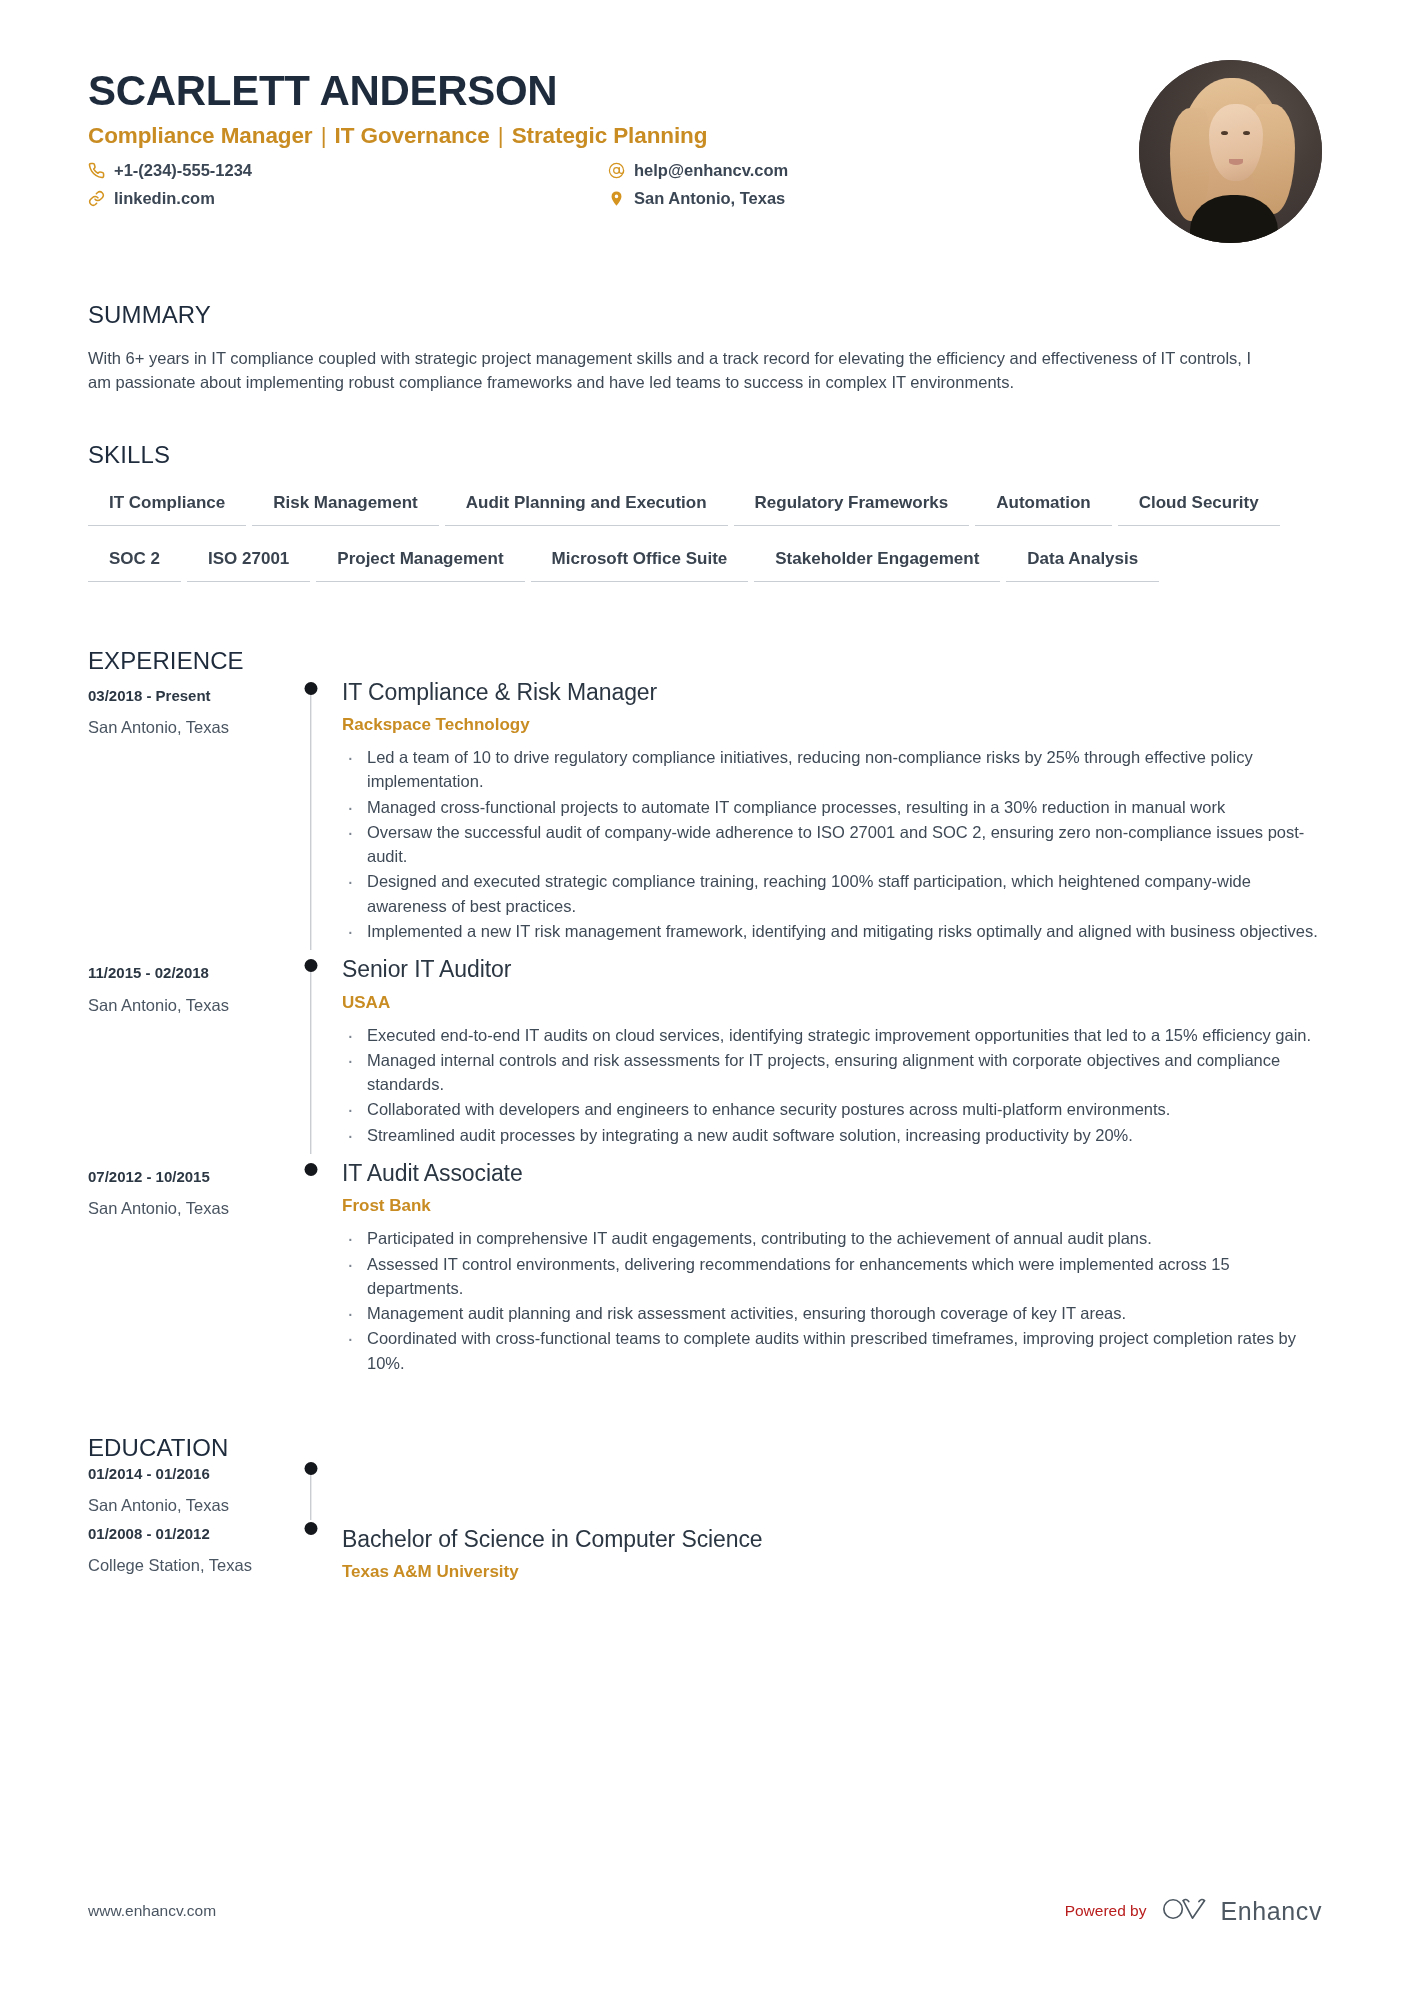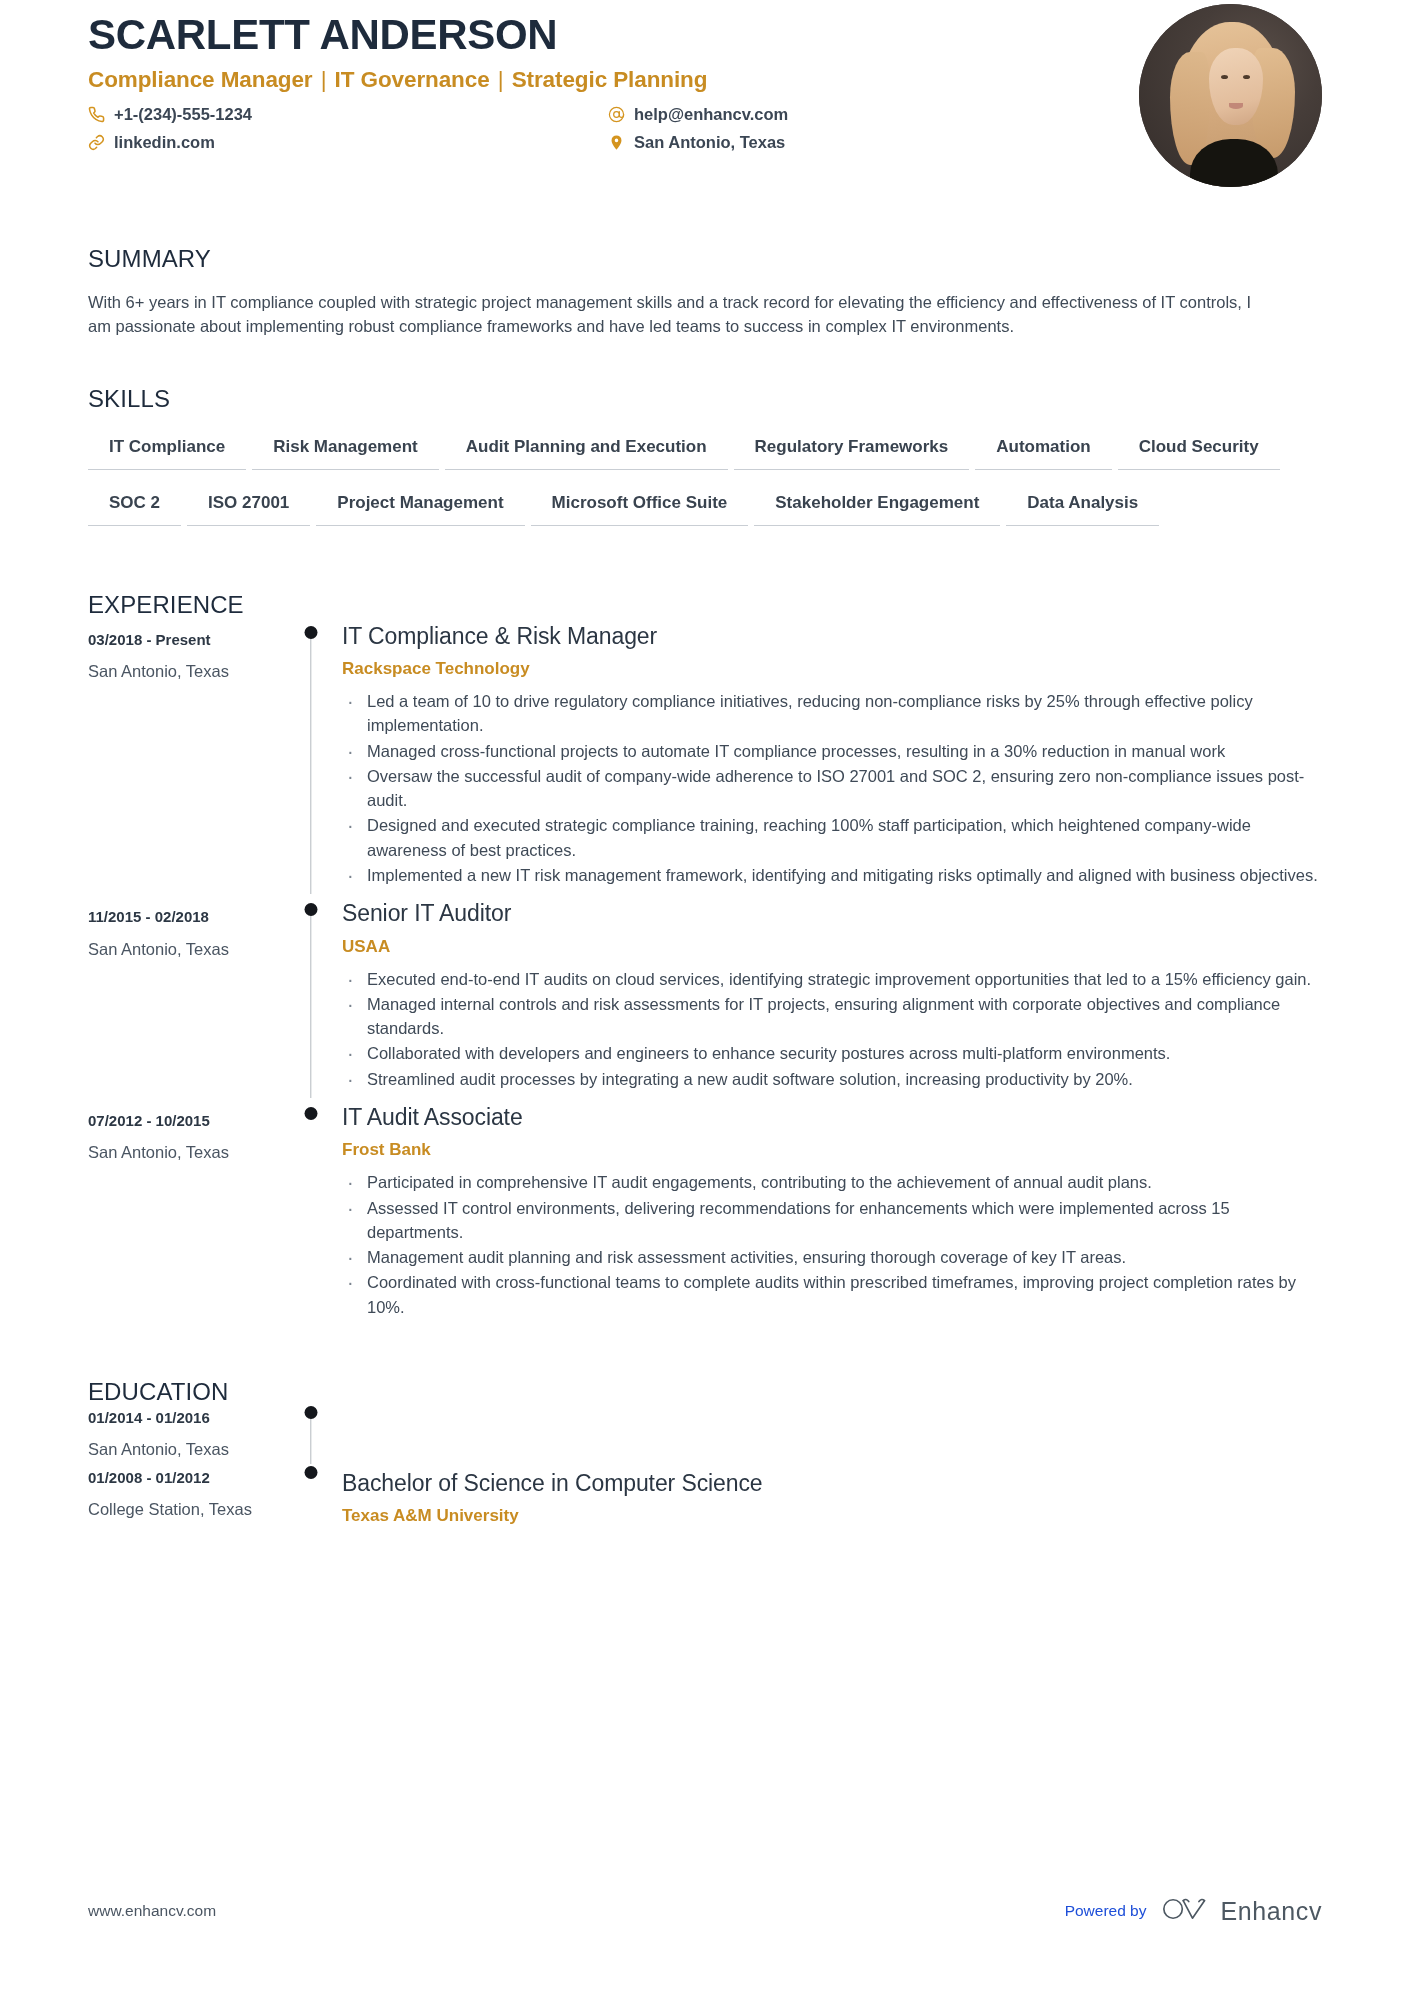--- a/index.html
+++ b/index.html
@@ -18,20 +18,21 @@
     height: 1995px;
     background: #ffffff;
     padding: 0 88px;
   }
 
   
   .header {
     display: flex;
     justify-content: space-between;
     align-items: flex-start;
+    padding-top: 56px;
   }
   .header-left { flex: 1; padding-top: 12px; }
 
   .full-name {
     font-size: 42px;
     font-weight: 700;
     letter-spacing: -0.3px;
     color: #1e2b3c;
     line-height: 1.08;
     white-space: nowrap;
@@ -301,21 +302,21 @@
     font-size: 15.5px;
     color: #4a5562;
   }
   .footer-right {
     display: flex;
     align-items: center;
     gap: 15px;
   }
   .powered-by {
     font-size: 15.5px;
-    color: #1d4ed8;
+    color: #b91c1c;
   }
   .brand {
     display: flex;
     align-items: center;
     gap: 11px;
   }
   .brand-name {
     font-size: 25px;
     color: #4d5862;
     letter-spacing: 0.6px;

